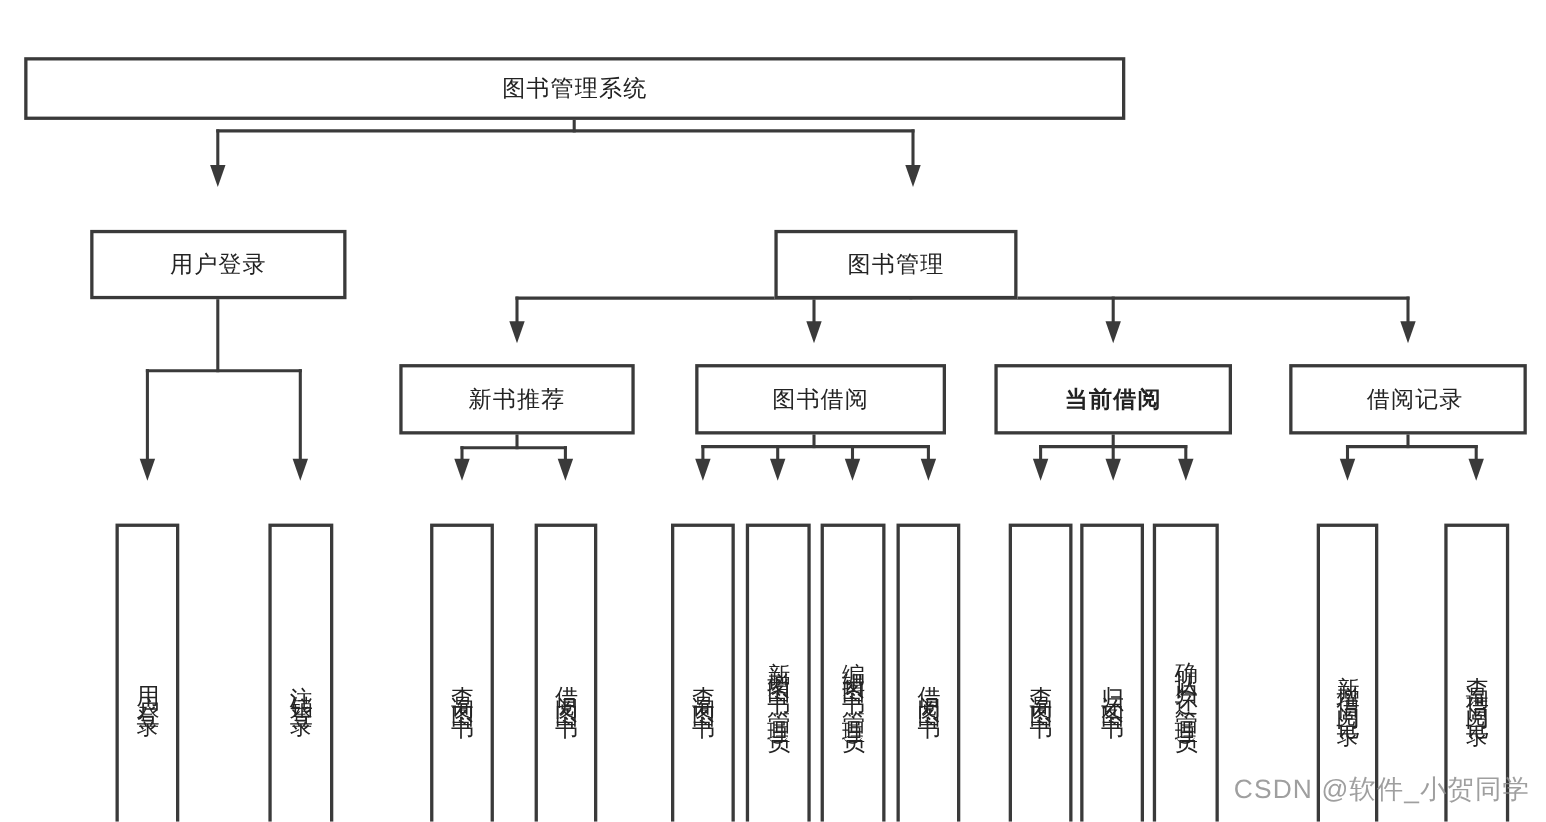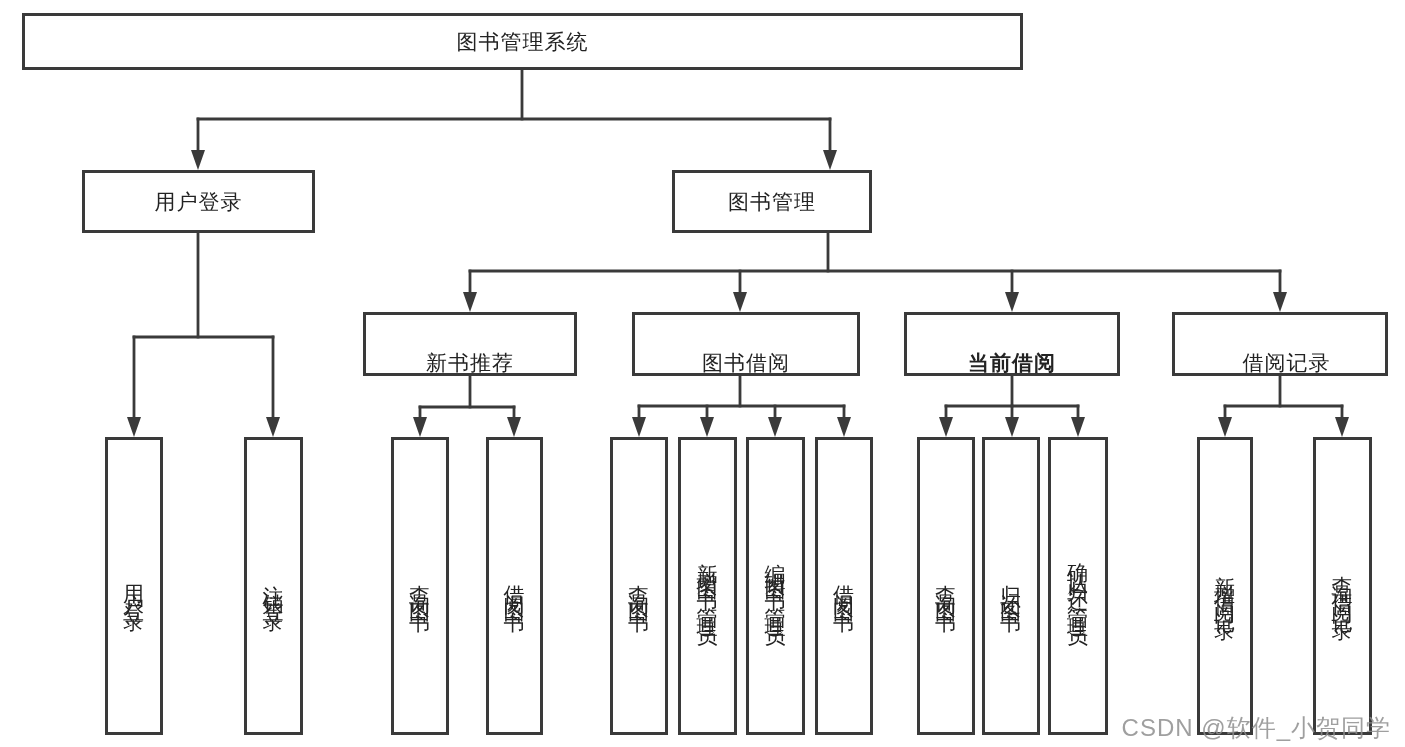--- a/index.html
+++ b/index.html
@@ -23,44 +23,45 @@
     box-sizing:border-box;
     background:#fff;
     border:3px solid var(--line);
     display:flex;
     align-items:center;
     justify-content:center;
     font-size:21px;
     letter-spacing:1px;
     color:var(--text);
     line-height:1;
+    margin-top:39px;
   }
   .leaf .v-label{
     writing-mode:vertical-rl;
     text-orientation:mixed;
     letter-spacing:9px;
     font-size:21px;
     white-space:nowrap;
   }
   .watermark{
     position:absolute;
     right:14px;
-    bottom:3px;
+    bottom:14px;
     font-size:24px;
     letter-spacing:1px;
     color:var(--wm);
     opacity:.85;
     z-index:5;
     white-space:nowrap;
   }
   
   .box-root            {left:22px;  top:13px;  width:1001px; height:57px;}
   .box-user-login      {left:82px;  top:170px; width:233px;  height:63px;}
-  .box-book-mgmt       {left:672px; top:170px; width:200px;  height:63px;}
-  .lvl3                {top:312px;  height:64px;align-items:flex-end;}
+  .box-book-mgmt       {left:704px; top:170px; width:221px;  height:63px;}
+  .lvl3                {top:292px;  height:64px;}
   .box-new-book        {left:363px; width:214px;}
   .box-book-borrow     {left:632px; width:228px;}
   .box-current-borrow  {left:904px; width:216px;font-weight:bold;}
   .box-borrow-records  {left:1172px;width:216px;padding-left:13px;}
   .leaf                {top:437px;  height:298px;}
   .leaf-1 {left:105px; width:58px;}
   .leaf-2 {left:244px; width:59px;}
   .leaf-3 {left:391px; width:58px;}
   .leaf-4 {left:486px; width:57px;}
   .leaf-5 {left:610px; width:58px;}

